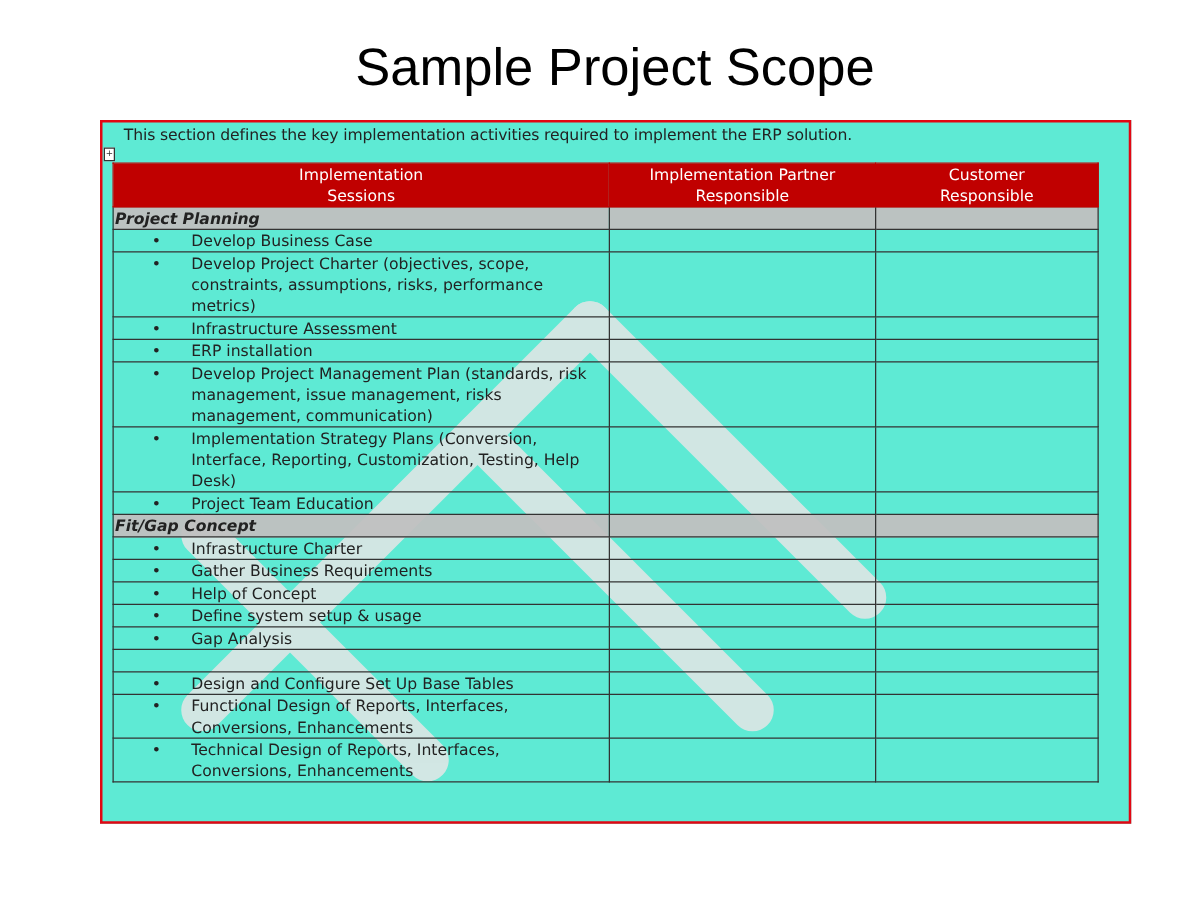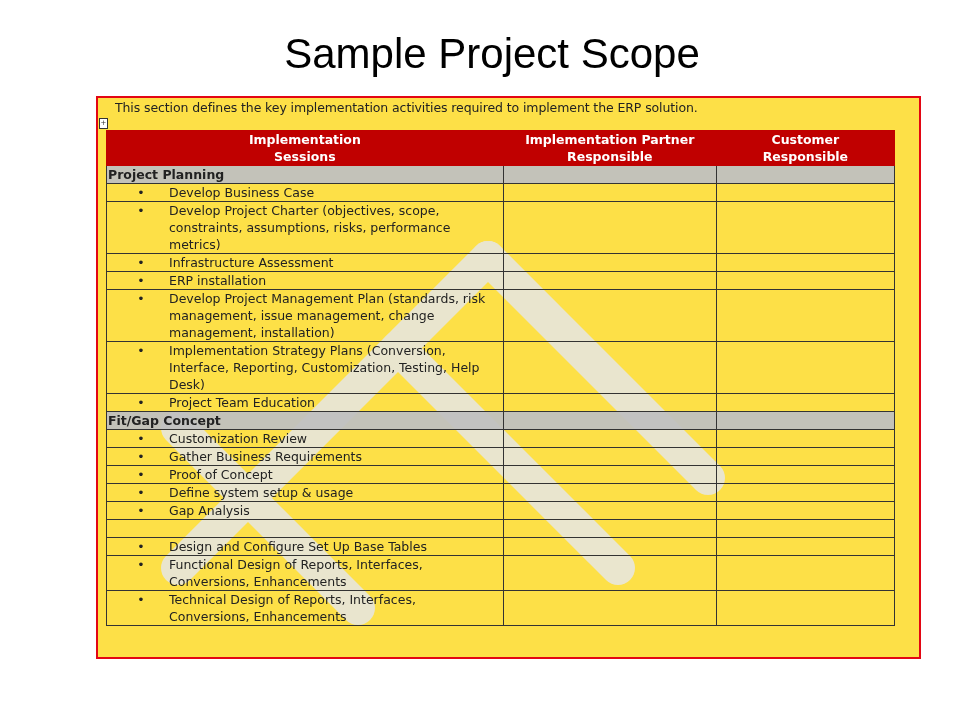--- a/index.html
+++ b/index.html
@@ -3,41 +3,41 @@
 <meta charset="utf-8">
 <style>
   html, body { margin: 0; padding: 0; background: #ffffff; }
   body { width: 960px; height: 720px; position: relative; overflow: hidden; font-family: "DejaVu Sans", sans-serif; }
   .slide-title {
     position: absolute; left: 12px; top: 30px; width: 960px; text-align: center;
     font-family: "Liberation Sans", sans-serif; font-size: 42px; color: #000; letter-spacing: 0px;
   }
   .frame {
     position: absolute; left: 80px; top: 96px; width: 821px; height: 559px;
-    border: 2px solid #e30613; box-sizing: content-box; overflow: hidden; background: #fde047; margin-left: 16px;
+    border: 2px solid #e30613; box-sizing: content-box; overflow: hidden; background: #5eead4;
   }
   .intro {
     position: absolute; left: 17px; top: 2px; font-family: "DejaVu Sans", sans-serif;
     font-size: 12.5px; color: #222; white-space: nowrap; letter-spacing: -0.1px;
   }
   .anchor {
     position: absolute; left: 1px; top: 20px; width: 7px; height: 9px; border: 1px solid #333;
     font-size: 7px; line-height: 8px; text-align: center; color: #333; background: #fff;
   }
   .watermark { position: absolute; left: 0; top: 0; width: 821px; height: 559px; pointer-events: none; }
   table.scope {
     position: absolute; left: 8px; top: 32px; width: 789px; border-collapse: collapse;
     font-family: "DejaVu Sans", sans-serif; font-size: 12.5px; color: #222;
   }
   table.scope th {
-    background: #c00000; color: #fff; font-weight: bold; font-size: 12.5px; line-height: 17px;
+    background: #c00000; color: #fff; font-weight: normal; font-size: 12.5px; line-height: 17px;
     padding: 0 4px; height: 34px; border: 1px solid #c00000; text-align: center;
   }
   table.scope td { border: 1.5px solid #333; padding: 0 4px; line-height: 17px; vertical-align: top; background: transparent; }
-  table.scope tr.section td { background: rgba(192,192,192,0.95); font-weight: bold; }
+  table.scope tr.section td { background: rgba(192,192,192,0.95); font-weight: bold; font-style: italic; }
   table.scope tr.section td.cat { padding-left: 1px; }
   .c1 { width: 390px; }
   .c2 { width: 205px; }
   .c3 { width: 170px; }
   .item { display: flex; }
   .bullet { width: 58px; flex: 0 0 58px; text-align: center; padding-left: 2px; box-sizing: border-box; }
   .txt { flex: 1; }
   tr.blank td { height: 17px; }
 </style>
 </head>
@@ -119,21 +119,21 @@
               <span class="txt">ERP installation</span>
             </div>
           </td>
           <td></td>
           <td></td>
         </tr>
       <tr>
           <td>
             <div class="item">
               <span class="bullet">•</span>
-              <span class="txt">Develop Project Management Plan (standards, risk management, issue management, change management, installation)</span>
+              <span class="txt">Develop Project Management Plan (standards, risk management, issue management, risks management, communication)</span>
             </div>
           </td>
           <td></td>
           <td></td>
         </tr>
       <tr>
           <td>
             <div class="item">
               <span class="bullet">•</span>
               <span class="txt">Implementation Strategy Plans (Conversion, Interface, Reporting, Customization, Testing, Help Desk)</span>
@@ -155,41 +155,41 @@
 
       <tr class="section">
         <td class="cat">Fit/Gap Concept</td>
         <td></td>
         <td></td>
       </tr>
       <tr>
           <td>
             <div class="item">
               <span class="bullet">•</span>
-              <span class="txt">Customization Review</span>
+              <span class="txt">Infrastructure Charter</span>
             </div>
           </td>
           <td></td>
           <td></td>
         </tr>
       <tr>
           <td>
             <div class="item">
               <span class="bullet">•</span>
               <span class="txt">Gather Business Requirements</span>
             </div>
           </td>
           <td></td>
           <td></td>
         </tr>
       <tr>
           <td>
             <div class="item">
               <span class="bullet">•</span>
-              <span class="txt">Proof of Concept</span>
+              <span class="txt">Help of Concept</span>
             </div>
           </td>
           <td></td>
           <td></td>
         </tr>
       <tr>
           <td>
             <div class="item">
               <span class="bullet">•</span>
               <span class="txt">Define system setup &amp; usage</span>

